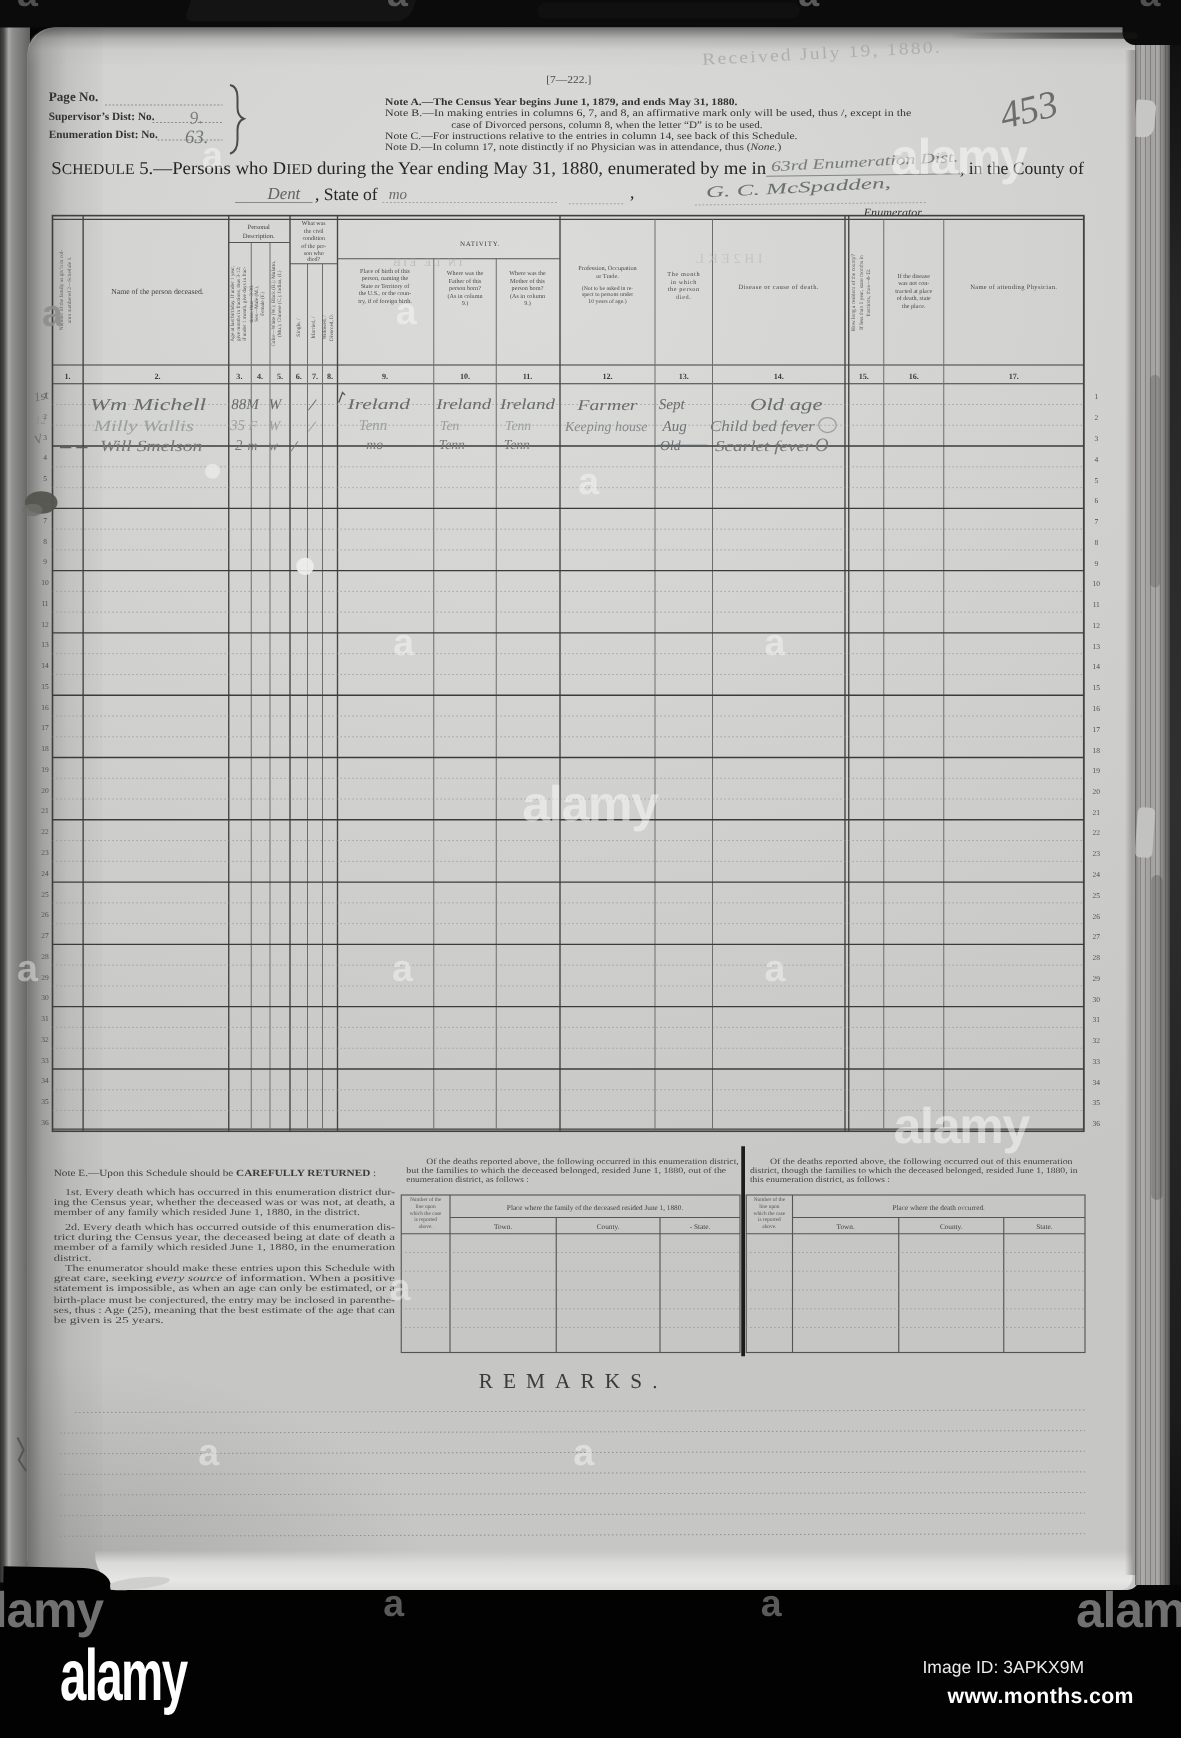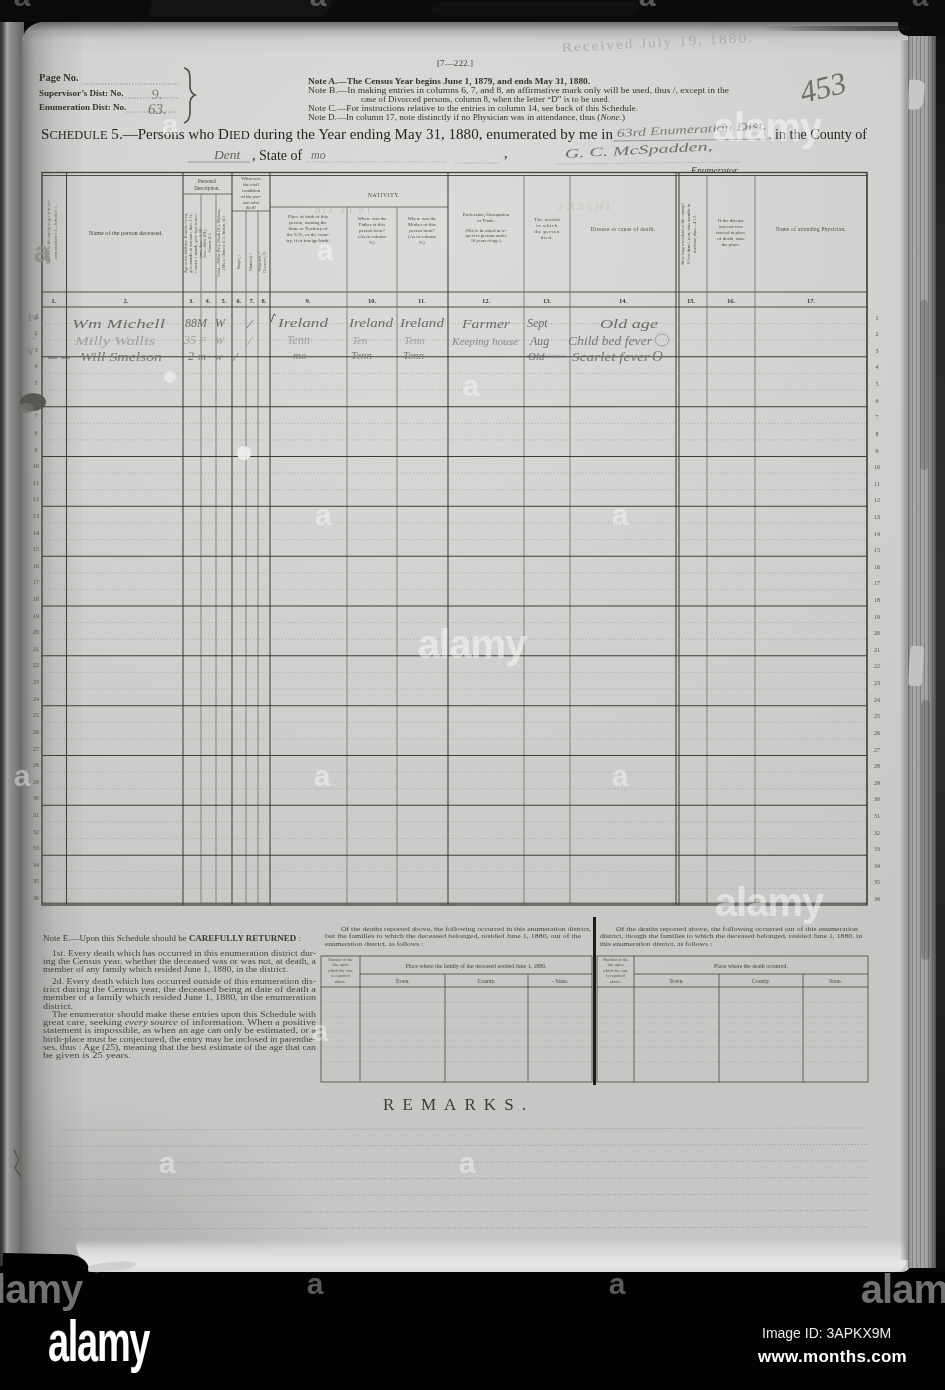--- a/index.html
+++ b/index.html
@@ -509,15 +509,15 @@
 <div class="wm wmw" style="left:28px;top:1289px;color:#777;opacity:.95;">alamy</div>
 
 <div class="wm wmw" style="left:915px;top:1289px;color:#777;opacity:.95;">alamy</div>
 
 <div class="wm wma" style="left:315px;top:1284px;color:#5a5a5a;opacity:1;">a</div>
 
 <div class="wm wma" style="left:617px;top:1284px;color:#5a5a5a;opacity:1;">a</div>
 
 <div class="abs" style="left:48px;top:1307px;width:110px;height:62px;overflow:visible;"><span style="display:inline-block;font-family:'Liberation Sans',sans-serif;font-weight:bold;font-size:58px;color:#fff;letter-spacing:-2px;transform:scaleX(.655) scaleY(1.0);transform-origin:0 0;">alamy</span></div>
 
-<div class="abs" style="left:762px;top:1325px;font-family:'Liberation Sans',sans-serif;font-size:14px;color:#ececec;">Image ID: 3APKX9M</div>
+<div class="abs" style="left:738px;top:1325px;font-family:'Liberation Sans',sans-serif;font-size:14px;color:#ececec;">Image ID: 3APKX9M</div>
 
 <div class="abs" style="left:758px;top:1347px;font-family:'Liberation Sans',sans-serif;font-weight:bold;font-size:17px;color:#fff;letter-spacing:.3px;">www.months.com</div>
 </div>
 </body></html>

